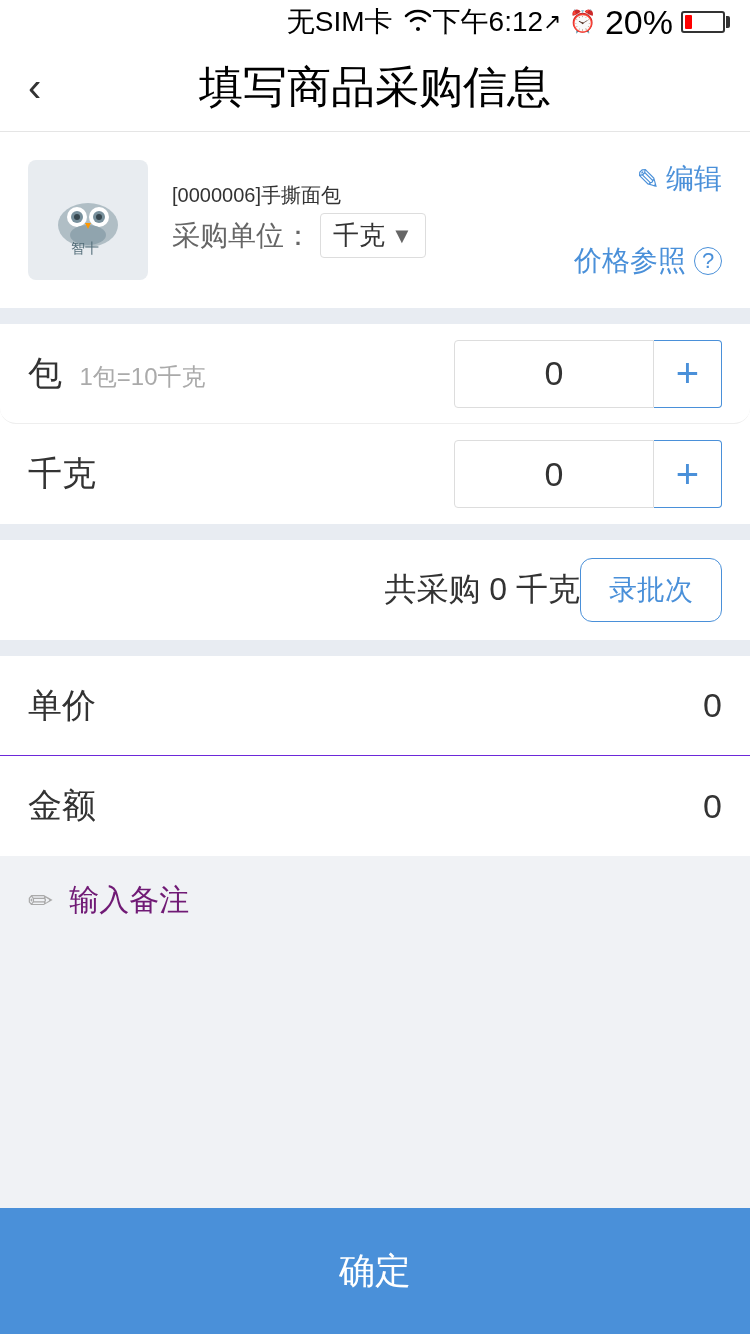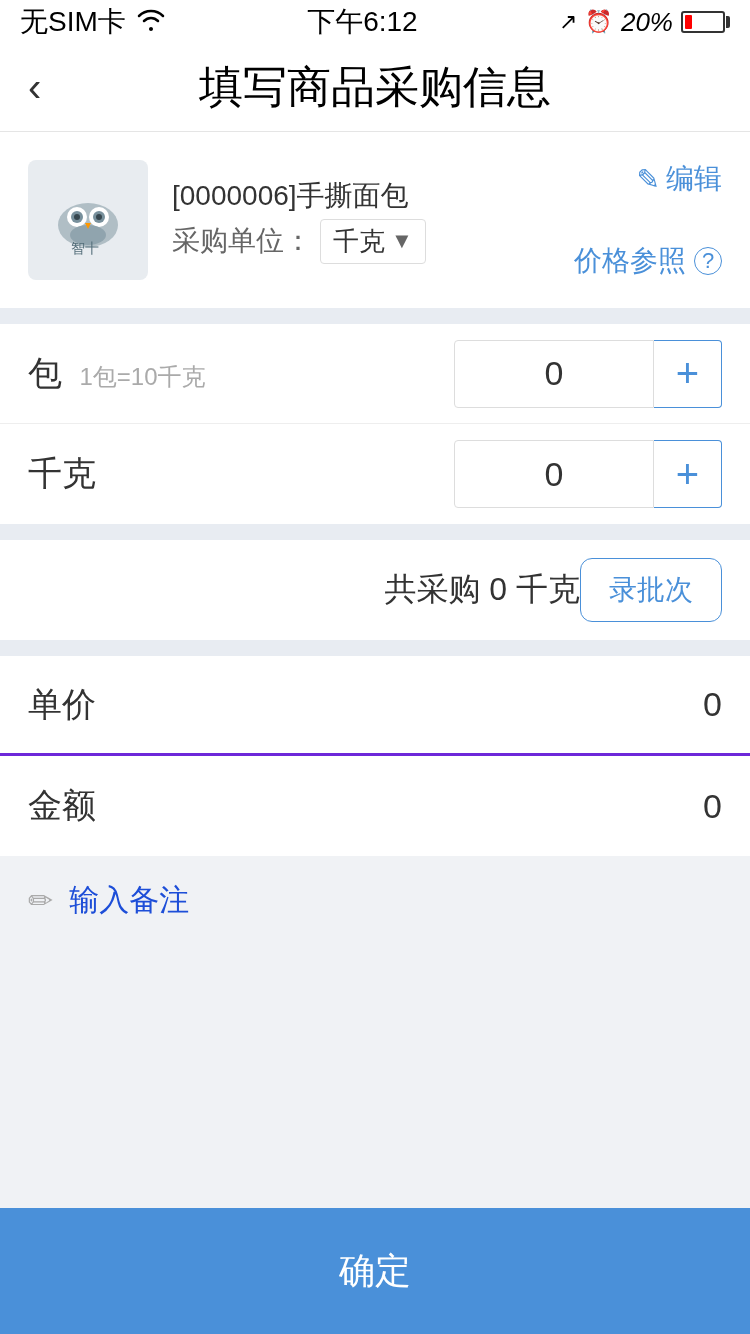--- a/index.html
+++ b/index.html
@@ -13,21 +13,21 @@
       color: #333;
     }
 
     
     .status-bar {
       width: 750px;
       height: 44px;
       background: #fff;
       display: flex;
       align-items: center;
-      justify-content: space-between;
+      justify-content: flex-end;
       padding: 0 20px;
       font-size: 28px;
       color: #000;
     }
     .status-left {
       display: flex;
       align-items: center;
       gap: 10px;
       font-size: 28px;
     }
@@ -112,21 +112,21 @@
       justify-content: center;
       flex-shrink: 0;
       text-decoration: underline;
     }
     
     .product-info {
       flex: 1;
       padding-left: 24px;
     }
     .product-name {
-      font-size: 28px;
+      font-size: 20px;
       color: #333;
       margin-bottom: 4px;
     }
     .product-unit-row {
       display: flex;
       align-items: center;
       gap: 8px;
       font-size: 28px;
       color: #666;
     }
@@ -174,20 +174,21 @@
     
     .input-section {
       background: #fff;
     }
     .input-row {
       display: flex;
       align-items: center;
       padding: 0 28px;
       height: 100px;
       border-bottom: 1px solid #eee;
+      border-radius: 16px;
     }
     .input-label {
       font-size: 34px;
       color: #333;
       flex: 1;
     }
     .input-sublabel {
       font-size: 24px;
       color: #aaa;
       margin-left: 8px;
@@ -252,21 +253,21 @@
     .price-section {
       background: #fff;
       margin-top: 0;
     }
     .price-row {
       display: flex;
       align-items: center;
       justify-content: space-between;
       padding: 0 28px;
       height: 100px;
-      border-bottom: 3px solid #6d28d9;
+      border-bottom: 1px solid #6d28d9;
     }
     .price-label {
       font-size: 34px;
       color: #333;
     }
     .price-value {
       font-size: 34px;
       color: #333;
     }
 
@@ -275,21 +276,21 @@
       background: #f0f2f5;
       padding: 24px 28px;
       display: flex;
       align-items: center;
       gap: 16px;
       margin-top: 0;
       min-height: 80px;
     }
     .notes-placeholder {
       font-size: 30px;
-      color: #1d4ed8;
+      color: #701a75;
     }
 
     
     .content-spacer {
       flex: 1;
       background: #f0f2f5;
       min-height: 280px;
     }
 
     
@@ -320,21 +321,21 @@
         <path d="M15 18c1.1 0 2 .9 2 2s-.9 2-2 2-2-.9-2-2 .9-2 2-2z" fill="#000"></path>
         <path d="M8 12c1.9-1.9 4.5-3 7-3s5.1 1.1 7 3" stroke="#000" stroke-width="2.5" fill="none" stroke-linecap="round"></path>
         <path d="M3 7C6.3 3.7 10.5 2 15 2s8.7 1.7 12 5" stroke="#000" stroke-width="2.5" fill="none" stroke-linecap="round"></path>
       </svg>
     </span>
   </div>
   <div class="status-center">下午6:12</div>
   <div class="status-right">
     <span style="font-size:22px;">↗</span>
     <span style="font-size:22px;">⏰</span>
-    <span style="font-size:26px;font-style:italic;">20%</span>
+    <span style="font-size:34px;">20%</span>
     <div class="battery-icon">
       <div class="battery-body">
         <div class="battery-fill"></div>
       </div>
       <div class="battery-tip"></div>
     </div>
   </div>
 </div>
 
 <div class="nav-bar">

